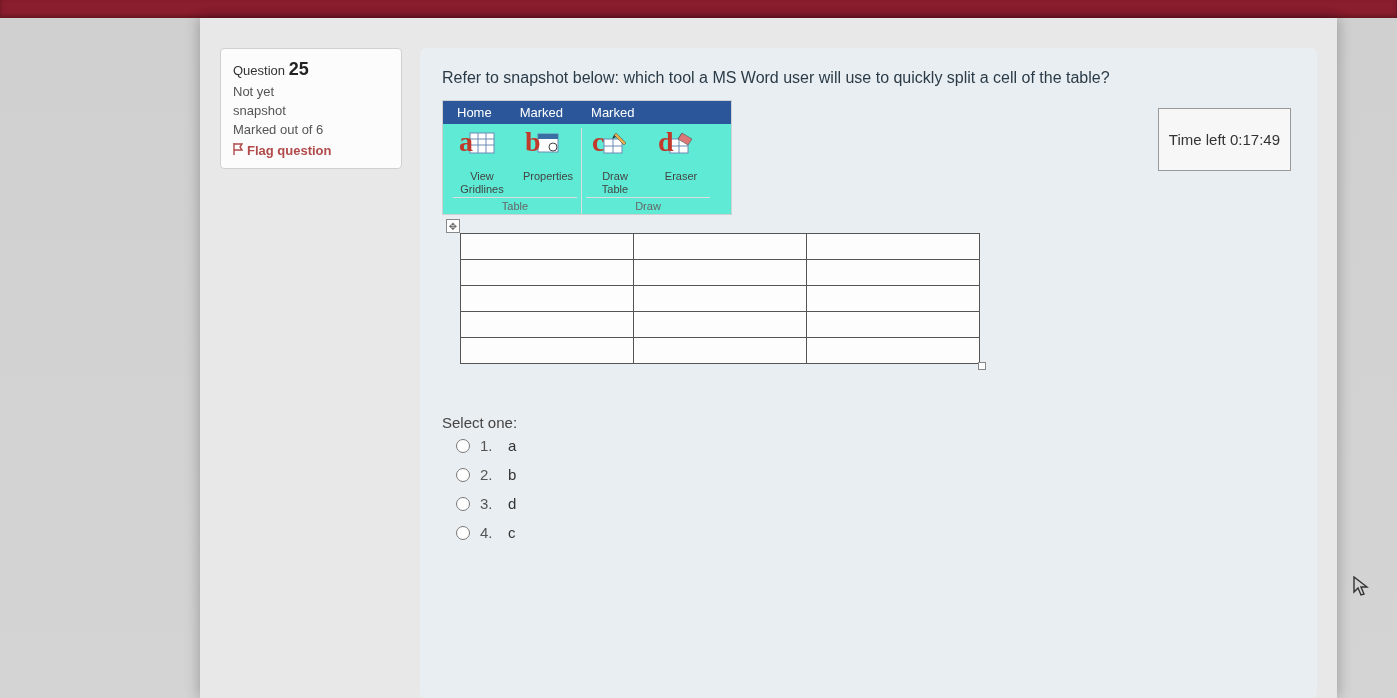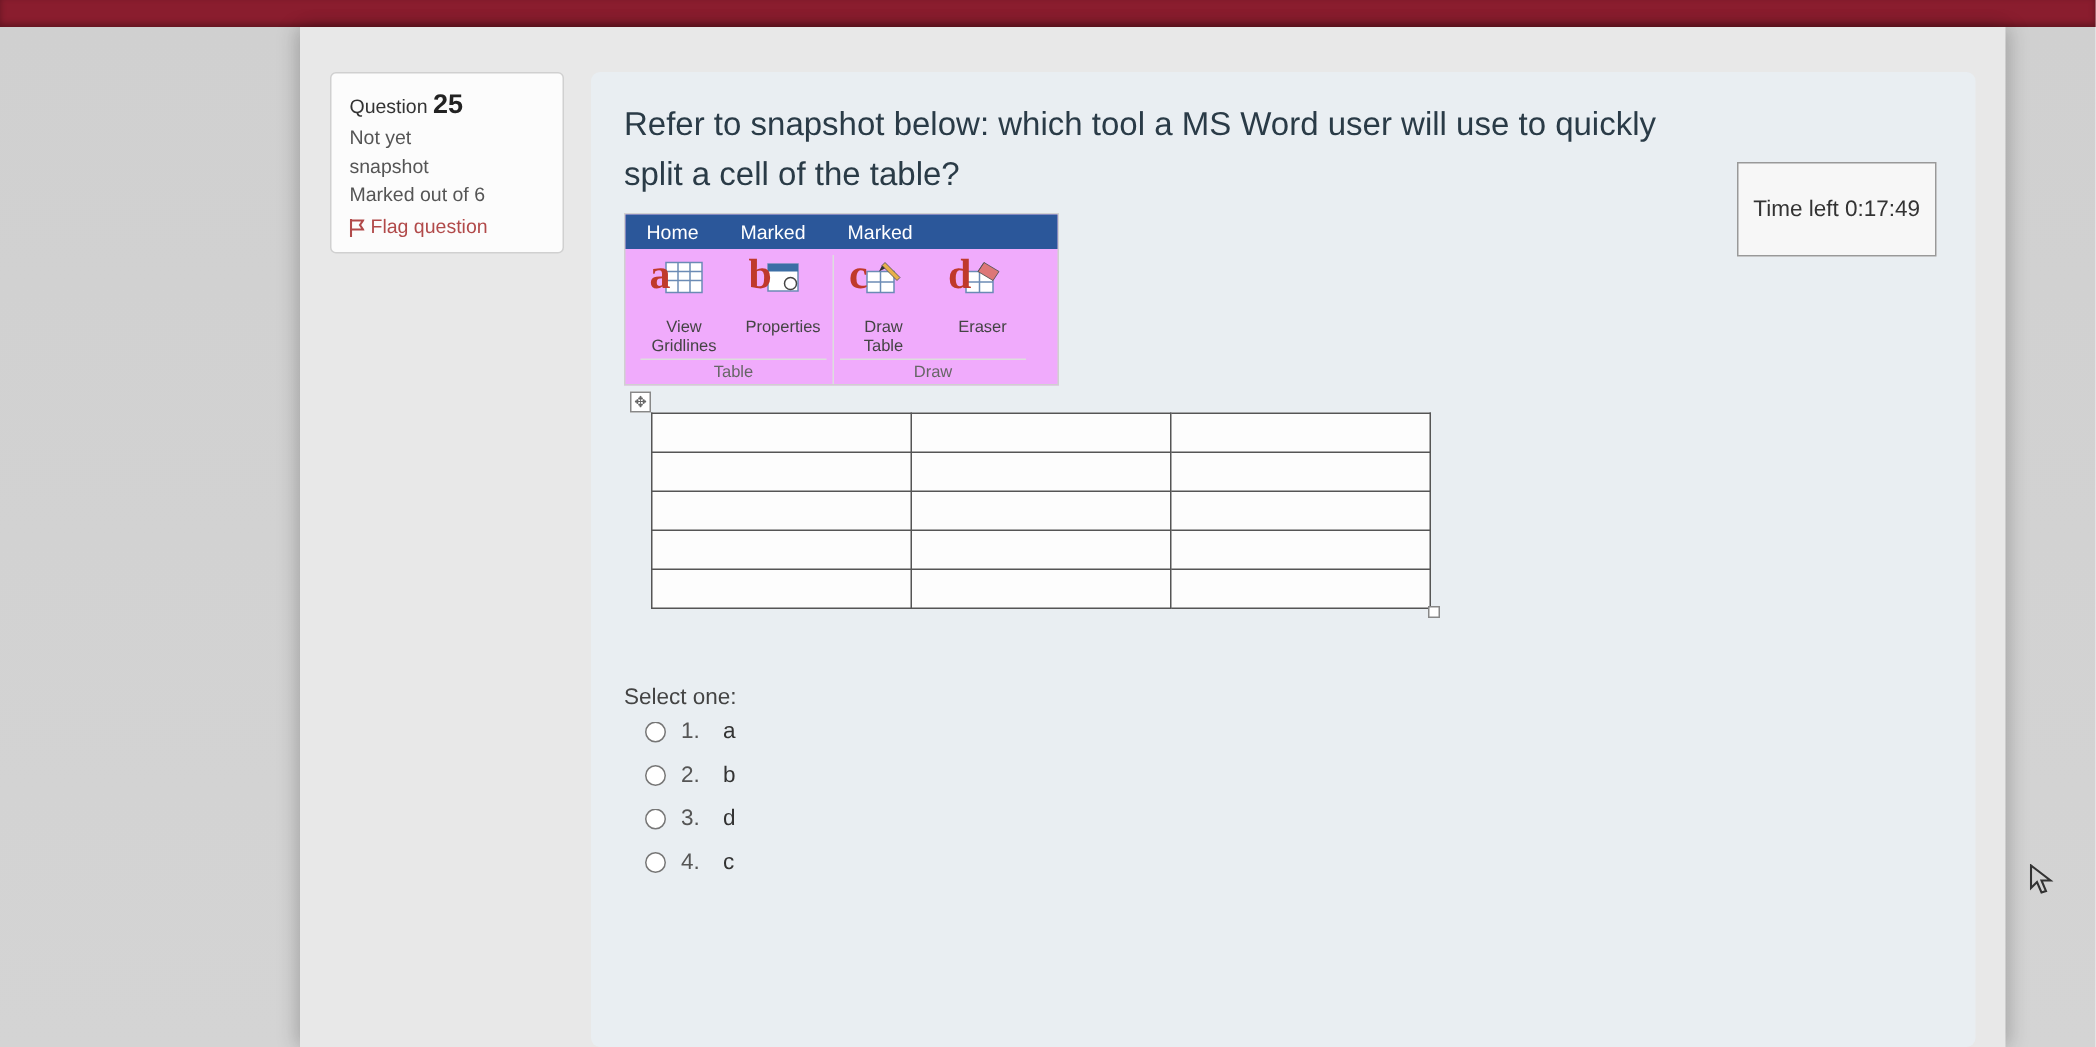--- a/index.html
+++ b/index.html
@@ -21,69 +21,70 @@
     margin: 0 60px 0 200px;
     height: 680px;
     box-shadow: -4px 0 12px rgba(0,0,0,0.15), 4px 0 12px rgba(0,0,0,0.15);
     position: relative;
     display: flex;
     padding: 30px 20px 0 20px;
     gap: 18px;
   }
   
   .qinfo {
-    width: 156px;
+    width: 182px;
     background: #fcfcfc;
     border: 1px solid #d0d0d0;
     border-radius: 4px;
     padding: 10px 12px;
     font-size: 13px;
     color: #555;
     align-self: flex-start;
   }
   .qinfo .qtitle { color: #333; margin-bottom: 6px; }
   .qinfo .qnum { font-size: 18px; font-weight: bold; color: #222; }
   .qinfo .line { margin-bottom: 4px; }
   .flag {
     color: #b14a4a;
     cursor: pointer;
     display: flex;
-    align-items: flex-end;
+    align-items: flex-start;
     gap: 4px;
     margin-top: 6px;
     font-size: 13px;
+    font-weight: bold;
   }
   .flag-icon {
     width: 10px; height: 12px;
     display: inline-block;
   }
   
   .content {
     flex: 1;
     background: #e9eef2;
     border-radius: 6px;
     padding: 18px 22px;
     position: relative;
     color: #333;
   }
-  .qtext { font-size: 22px; color: #2a3b47; line-height: 1.5; max-width: 720px; }
+  .qtext { font-size: 16px; color: #2a3b47; line-height: 1.5; max-width: 720px; }
   .timebox {
     position: absolute;
     top: 60px; right: 26px;
     border: 1px solid #999;
     background: #f7f7f7;
     padding: 22px 10px;
     font-size: 15px;
     color: #333;
   }
   
   .ribbon {
     width: 290px;
     margin-top: 10px;
-    background: #f0abfc;
+    background: #5eead4;
     border: 1px solid #d0d0d0;
     font-size: 12px;
   }
   .ribbon-tabs {
     background: #2b579a;
     display: flex;
     color: #fff;
     font-size: 13px;
   }
   .ribbon-tabs span {

